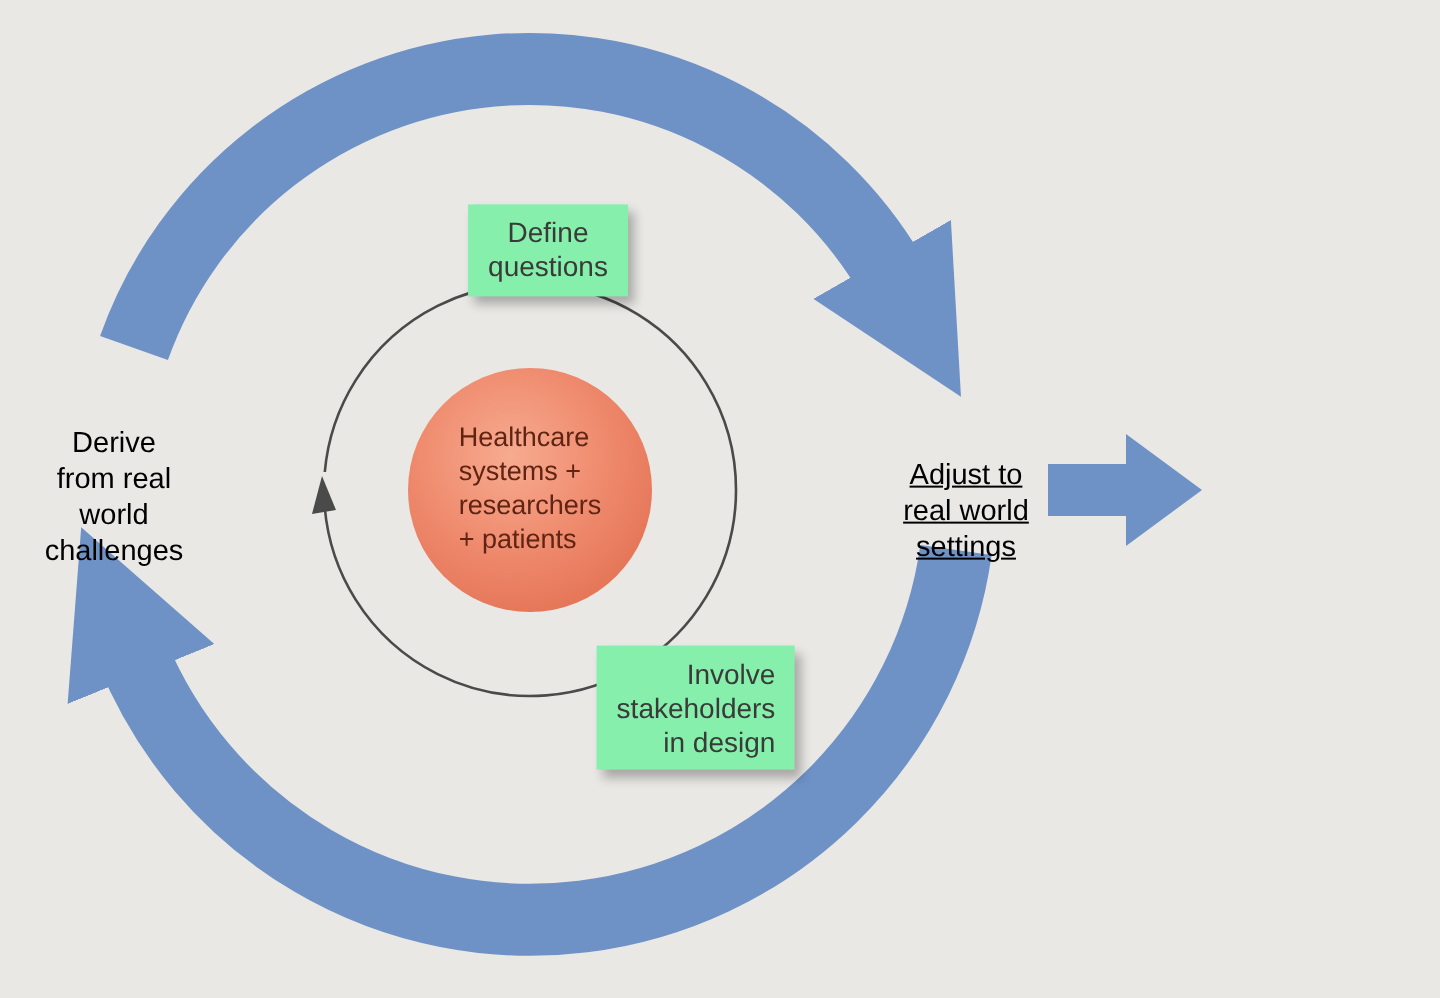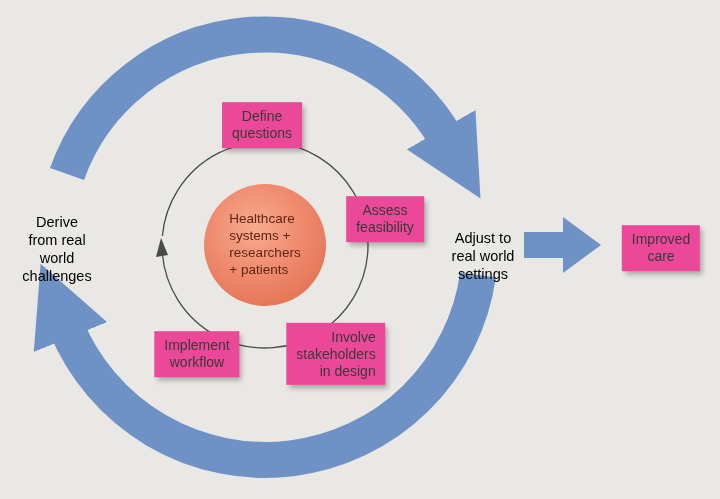--- a/index.html
+++ b/index.html
@@ -7,28 +7,29 @@
     position:relative;
     width:720px;height:499px;
     background:#e9e8e5;
     overflow:hidden;
     font-family:"Liberation Sans", sans-serif;
   }
   .stage svg{position:absolute;left:0;top:0;}
   .box{
     position:absolute;
     transform:translate(-50%,-50%);
-    background:#ec4899;
+    background:#86efac;
     color:#3a3a38;
     font-size:14px;
     line-height:1.2;
     text-align:center;
     white-space:pre-line;
     padding:6px 10px;
     box-shadow:3px 4px 5px rgba(0,0,0,0.28);
+    margin-left:12px;
   }
   .side-label{
     position:absolute;
     transform:translate(-50%,-50%);
     color:#000000;
     font-size:14.5px;
     line-height:1.25;
     text-align:center;
     white-space:pre-line;
   }
@@ -46,21 +47,21 @@
     text-align:left;
     white-space:pre-line;
   }
   #box-define{left:262px;top:125px;}
   #box-assess{left:385px;top:219px;}
   #box-build{left:146px;top:220px;}
   #box-involve{left:336px;top:354px;text-align:right;}
   #box-implement{left:197px;top:354px;}
   #box-improved{left:661px;top:248px;}
   #label-left{left:57px;top:249px;width:96px;}
-  #label-right{left:483px;top:256px;width:84px;}
+  #label-right{left:483px;top:256px;width:84px;text-decoration:underline;}
 </style>
 </head>
 <body>
 
 <div class="stage">
 
   <svg width="720" height="499" viewBox="0 0 720 499">
     <defs>
       <marker id="bigArrow" viewBox="0 0 4 4" refX="0.6" refY="2" markerWidth="2.2" markerHeight="2.2" orient="auto">
         <path d="M0,0 L4,2 L0,4 Z" fill="#6e92c6"></path>
@@ -77,32 +78,26 @@
     <polygon points="524,232 563,232 563,217 601,245 563,273 563,258 524,258" fill="#6e92c6"></polygon>
   </svg>
 
   <div class="hub">Healthcare
 systems +
 researchers
 + patients</div>
 
   <div class="box" id="box-define">Define
 questions</div>
-  <div class="box" id="box-assess">Assess
-feasibility</div>
   <div class="box" id="box-involve">Involve
 stakeholders
 in design</div>
-  <div class="box" id="box-implement">Implement
-workflow</div>
 
   <div class="side-label" id="label-left">Derive
 from real
 world
 challenges</div>
   <div class="side-label" id="label-right">Adjust to
 real world
 settings</div>
 
-  <div class="box" id="box-improved">Improved
-care</div>
 
 </div>
 
 </body></html>

